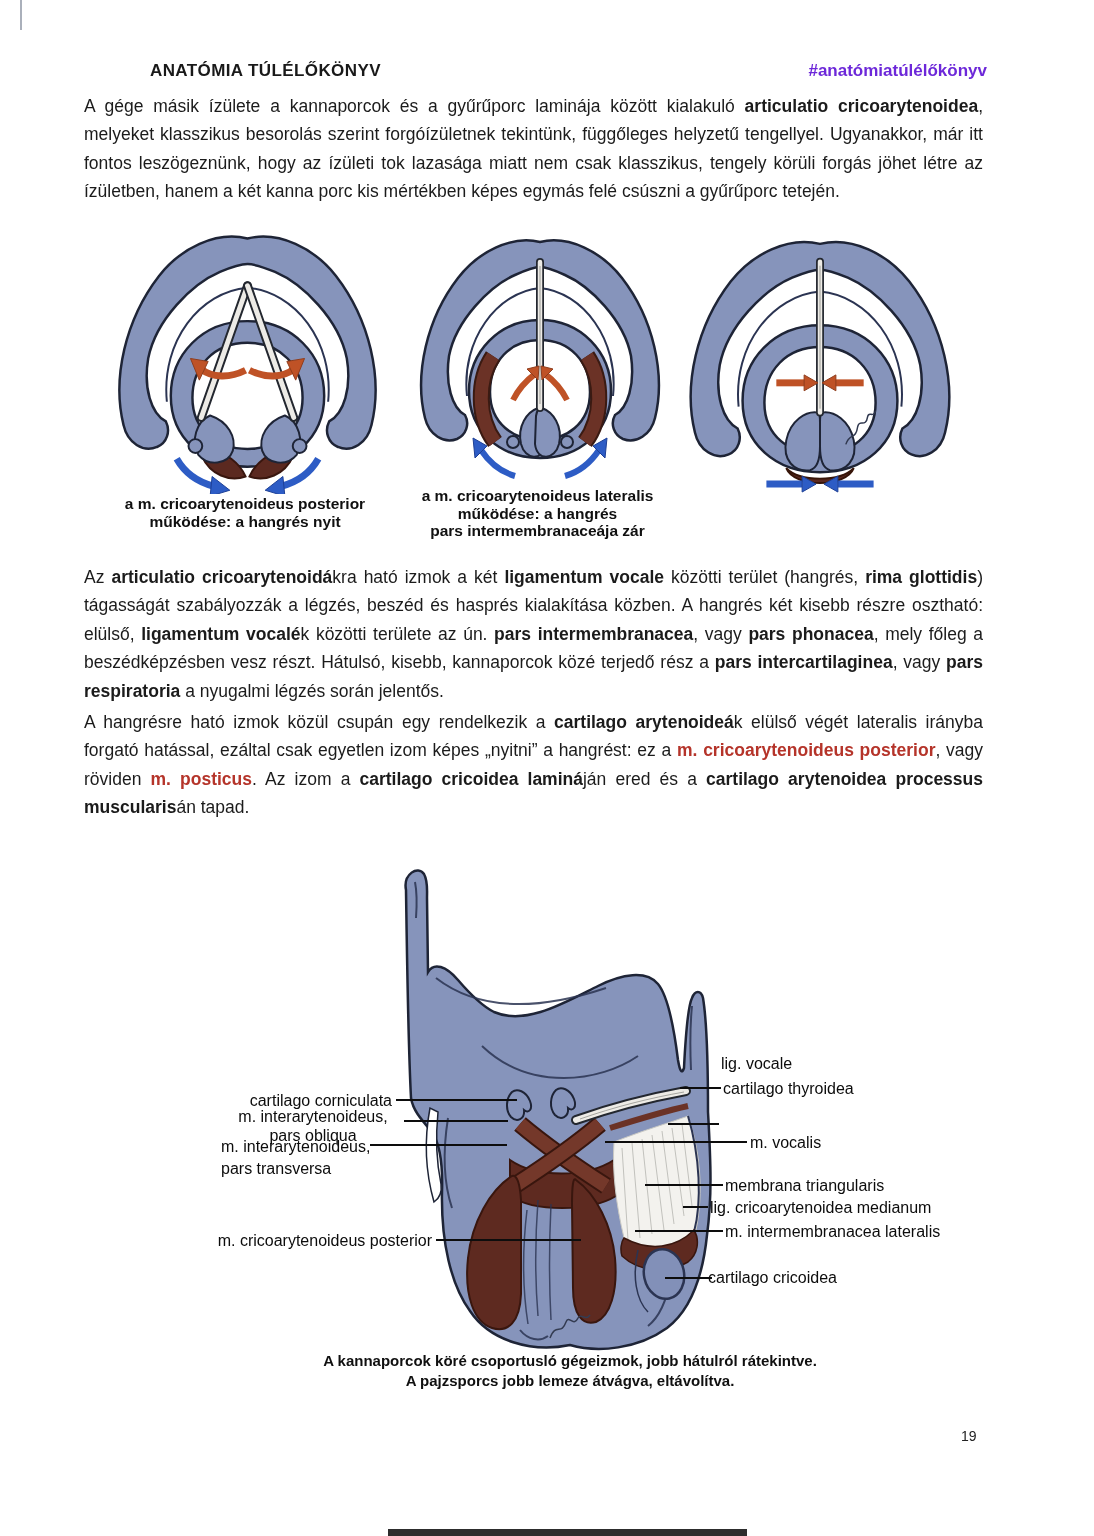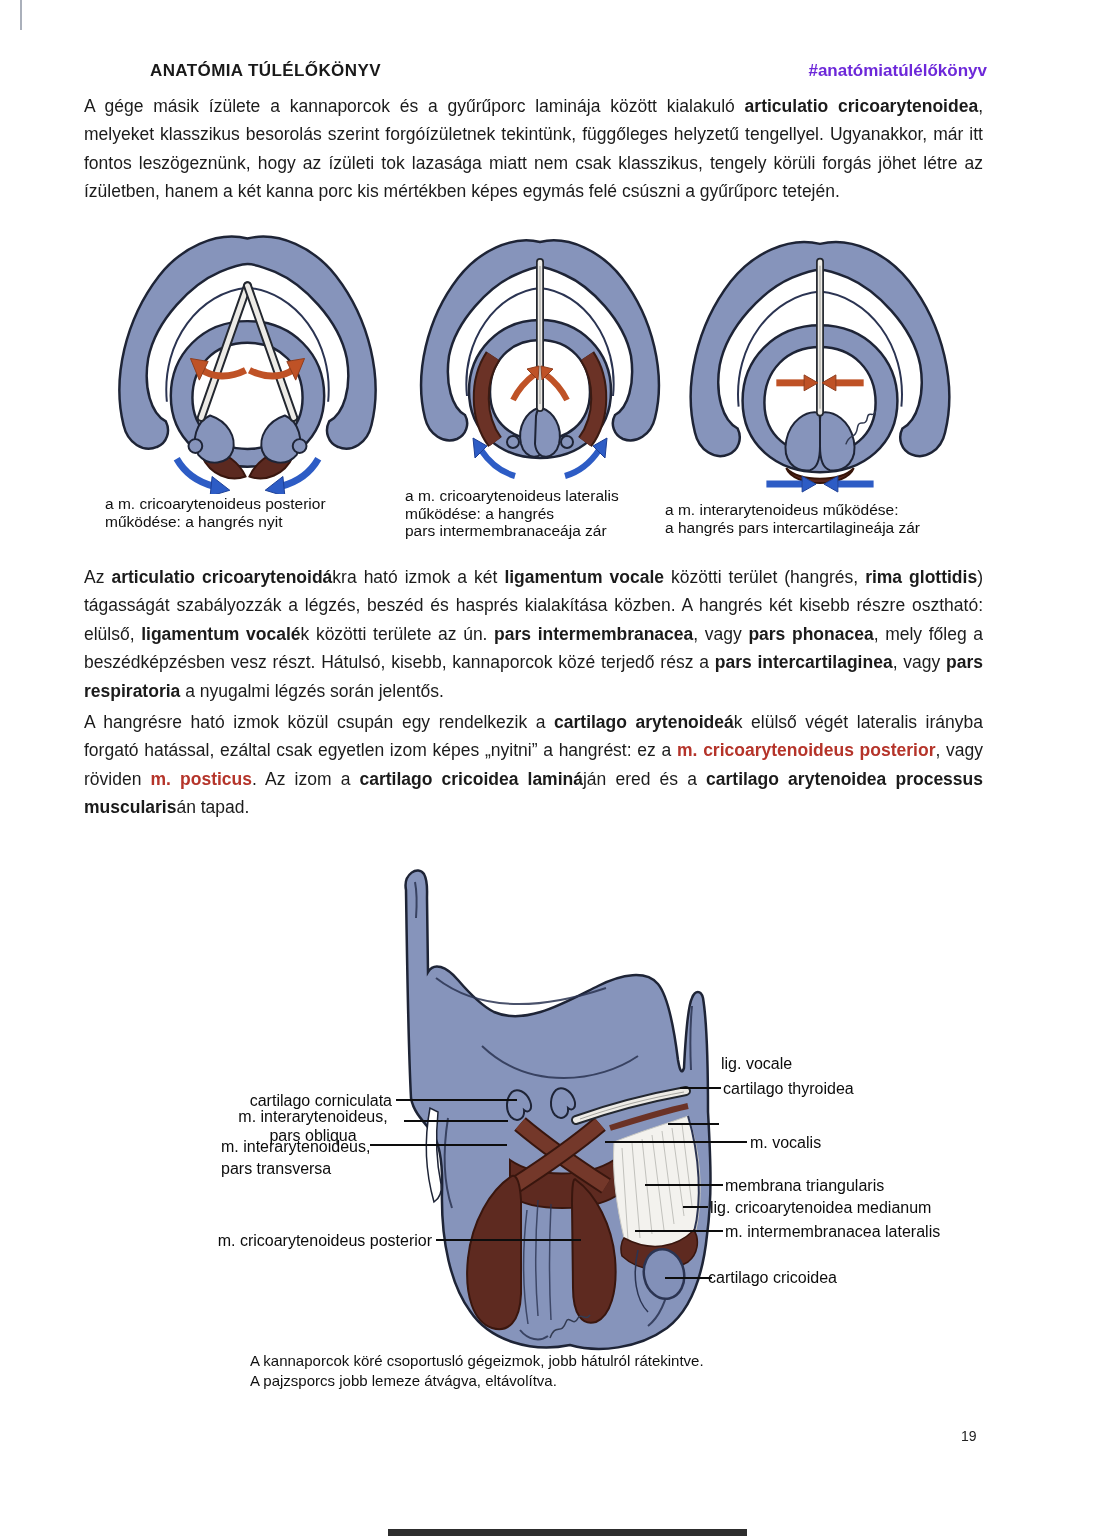--- a/index.html
+++ b/index.html
@@ -3,21 +3,21 @@
 <meta charset="utf-8">
 <style>
   html,body{margin:0;padding:0;background:#ffffff;}
   .page{position:relative;width:1094px;height:1536px;background:#ffffff;overflow:hidden;
         font-family:"Liberation Sans",sans-serif;color:#1c1c1c;margin-left:20px;}
   .hdr-title{position:absolute;left:130px;top:61px;font-size:17px;font-weight:600;letter-spacing:.4px;color:#191919;}
   .hdr-tag{position:absolute;right:127px;top:61px;font-size:17px;font-weight:700;color:#6d28d9;}
   .para{position:absolute;left:64px;width:899px;text-align:justify;font-size:17.5px;line-height:28.4px;color:#1b1b1b;}
   .para .b{font-weight:700;}
   .para .r{color:#b5342a;}
-  .figcap{position:absolute;font-weight:400;font-size:15.5px;line-height:17.5px;color:#101010;}
+  .figcap{position:absolute;text-align:center;font-weight:700;font-size:15.5px;line-height:17.5px;color:#101010;}
   .figcap span{display:block;}
   .lbl{position:absolute;font-size:16px;line-height:19px;color:#0c0c0c;white-space:nowrap;}
   .lbl span{display:block;}
   .lbl.ra{text-align:right;}
   .lbl.ctr{text-align:center;}
   .line{position:absolute;height:2px;background:#0d0d0d;}
   .pagenum{position:absolute;left:941px;top:1428px;font-size:14px;color:#222;}
   .botbar{position:absolute;left:368px;top:1529px;width:359px;height:7px;background:#2d2d2d;}
   .edge-r{position:absolute;left:1085px;top:0;width:2px;height:1536px;background:#d2d2d2;}
   .corner-l{position:absolute;left:0;top:0;width:2px;height:30px;background:#aab0bb;}
@@ -157,24 +157,20 @@
   </svg>
 
   <div class="figcap" style="left:85px;top:495px;width:280px;">
     <span>a m. cricoarytenoideus posterior</span>
       <span>működése: a hangrés nyit</span>
   </div>
   <div class="figcap" style="left:385px;top:487px;width:265px;">
     <span>a m. cricoarytenoideus lateralis</span>
       <span>működése: a hangrés</span>
       <span>pars intermembranaceája zár</span>
-  </div>
-  <div class="figcap" style="left:645px;top:501px;width:310px;">
-    <span>a m. interarytenoideus működése:</span>
-      <span>a hangrés pars intercartilagineája zár</span>
   </div>
 
   <svg class="figsvg" style="left:350px;top:860px;" width="390" height="495" viewBox="0 0 390 495">
     <g>
       <path d="M36,30 C33,14 48,5 54,14 C58,21 57,30 57,38 L58,112 C64,102 76,106 88,120 C100,134 112,146 124,152
                C156,166 196,142 228,126 C252,114 276,110 288,124 C298,136 304,168 308,200 C310,212 312,214 314,208
                C316,168 318,146 322,138 C325,130 331,130 333,138 C337,162 338,205 338,252 C341,305 342,338 337,375
                C332,424 318,452 297,468 C268,489 228,493 200,485 C162,493 120,481 100,451 C81,425 71,382 72,332
                C73,302 70,284 62,272 C50,258 43,250 41,238 C38,180 37,95 36,30 Z" fill="#8694bb" stroke="#1e2436" stroke-width="2.5"></path>
       <g fill="none" stroke="#2b3452" stroke-width="2" opacity="0.85">

